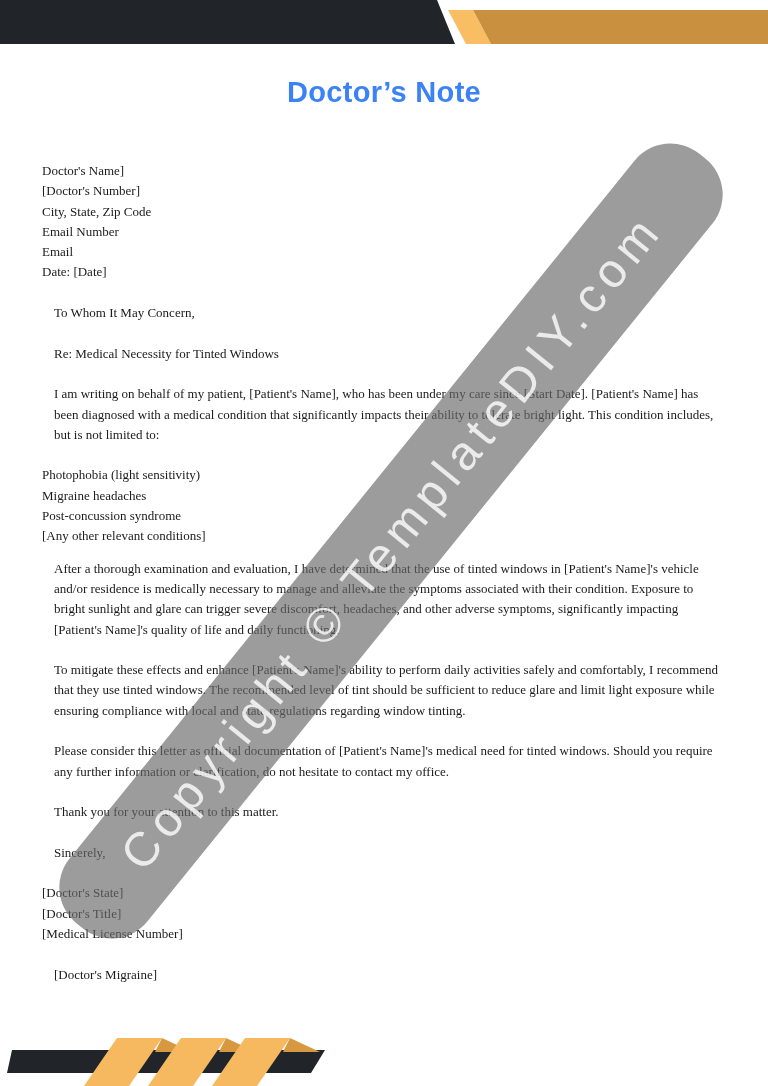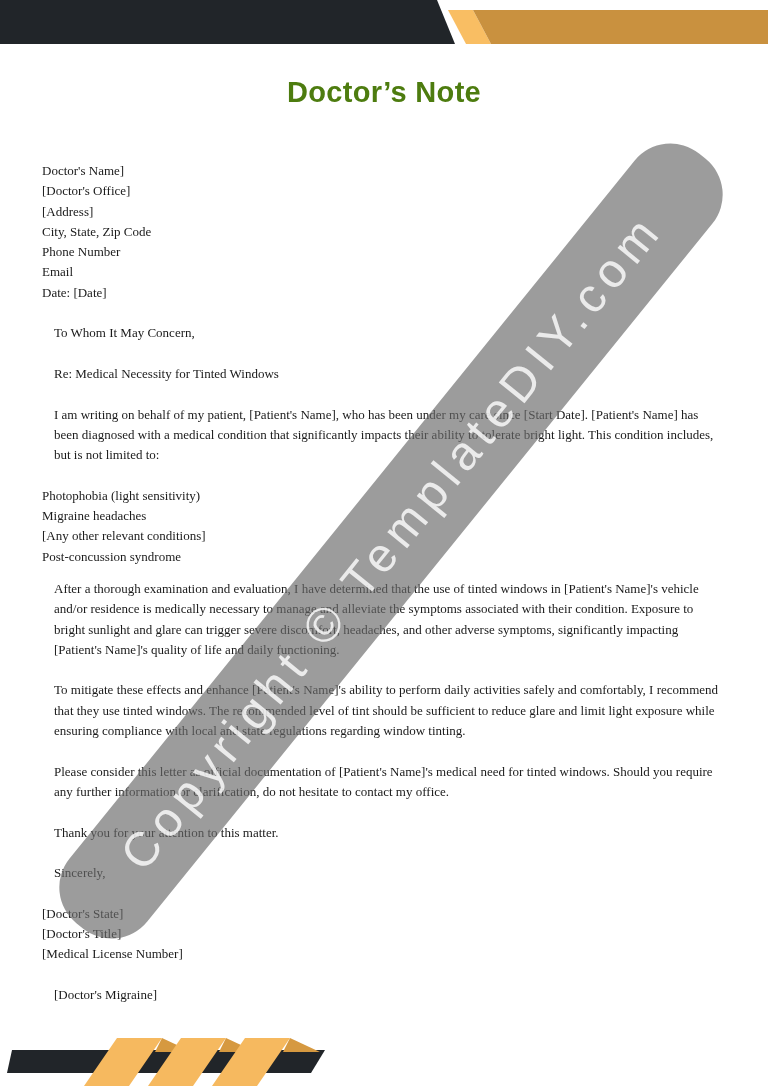--- a/index.html
+++ b/index.html
@@ -12,21 +12,21 @@
   }
   .page{position:absolute;inset:0;background:#fff;}
   .banner{position:absolute;left:0;display:block;}
   .banner.top{top:0;}
   .banner.bottom{top:1028px;}
   .title{
     position:absolute;top:76px;left:0;width:768px;
     text-align:center;
     font-family:"Liberation Sans","DejaVu Sans",sans-serif;
     font-weight:700;font-size:29px;letter-spacing:.3px;
-    color:#4d7c0f;margin:0;
+    color:#3b82f6;margin:0;
   }
   .letter{
     position:absolute;left:42px;top:161px;width:688px;
     font-size:13px;line-height:20.3px;color:var(--body_text,#1a1a1a);
   }
   .block{margin:0 0 20.3px 0;}
   .block p{margin:12px;}
   .line{white-space:nowrap;}
   .watermark{
     position:absolute;left:-104px;top:491px;width:990px;height:100px;
@@ -50,45 +50,44 @@
     <polygon points="448,10 473,10 491,44 466,44" style="fill:var(--banner_gold_light)"></polygon>
     <polygon points="473,10 768,10 768,44 491,44" style="fill:var(--banner_gold)"></polygon>
   </svg>
 
   <h1 class="title">Doctor’s Note</h1>
 
   <div class="letter">
 
     <div class="block">
       <div class="line">Doctor's Name]</div>
-      <div class="line">[Doctor's Office]</div>
-      <div class="line">[Address]</div>
+      <div class="line">[Doctor's Number]</div>
       <div class="line">City, State, Zip Code</div>
-      <div class="line">Phone Number</div>
+      <div class="line">Email Number</div>
       <div class="line">Email</div>
       <div class="line">Date: [Date]</div>
     </div>
 
     <div class="block">
       <p>To Whom It May Concern,</p>
     </div>
 
     <div class="block">
       <p>Re: Medical Necessity for Tinted Windows</p>
     </div>
 
     <div class="block">
       <p>I am writing on behalf of my patient, [Patient's Name], who has been under my care since [Start Date]. [Patient's Name] has been diagnosed with a medical condition that significantly impacts their ability to tolerate bright light. This condition includes, but is not limited to:</p>
     </div>
 
     <div class="block">
       <div class="line">Photophobia (light sensitivity)</div>
       <div class="line">Migraine headaches</div>
+      <div class="line">Post-concussion syndrome</div>
       <div class="line">[Any other relevant conditions]</div>
-      <div class="line">Post-concussion syndrome</div>
       <p>After a thorough examination and evaluation, I have determined that the use of tinted windows in [Patient's Name]'s vehicle and/or residence is medically necessary to manage and alleviate the symptoms associated with their condition. Exposure to bright sunlight and glare can trigger severe discomfort, headaches, and other adverse symptoms, significantly impacting [Patient's Name]'s quality of life and daily functioning.</p>
     </div>
 
     <div class="block">
       <p>To mitigate these effects and enhance [Patient's Name]'s ability to perform daily activities safely and comfortably, I recommend that they use tinted windows. The recommended level of tint should be sufficient to reduce glare and limit light exposure while ensuring compliance with local and state regulations regarding window tinting.</p>
     </div>
 
     <div class="block">
       <p>Please consider this letter as official documentation of [Patient's Name]'s medical need for tinted windows. Should you require any further information or clarification, do not hesitate to contact my office.</p>
     </div>

